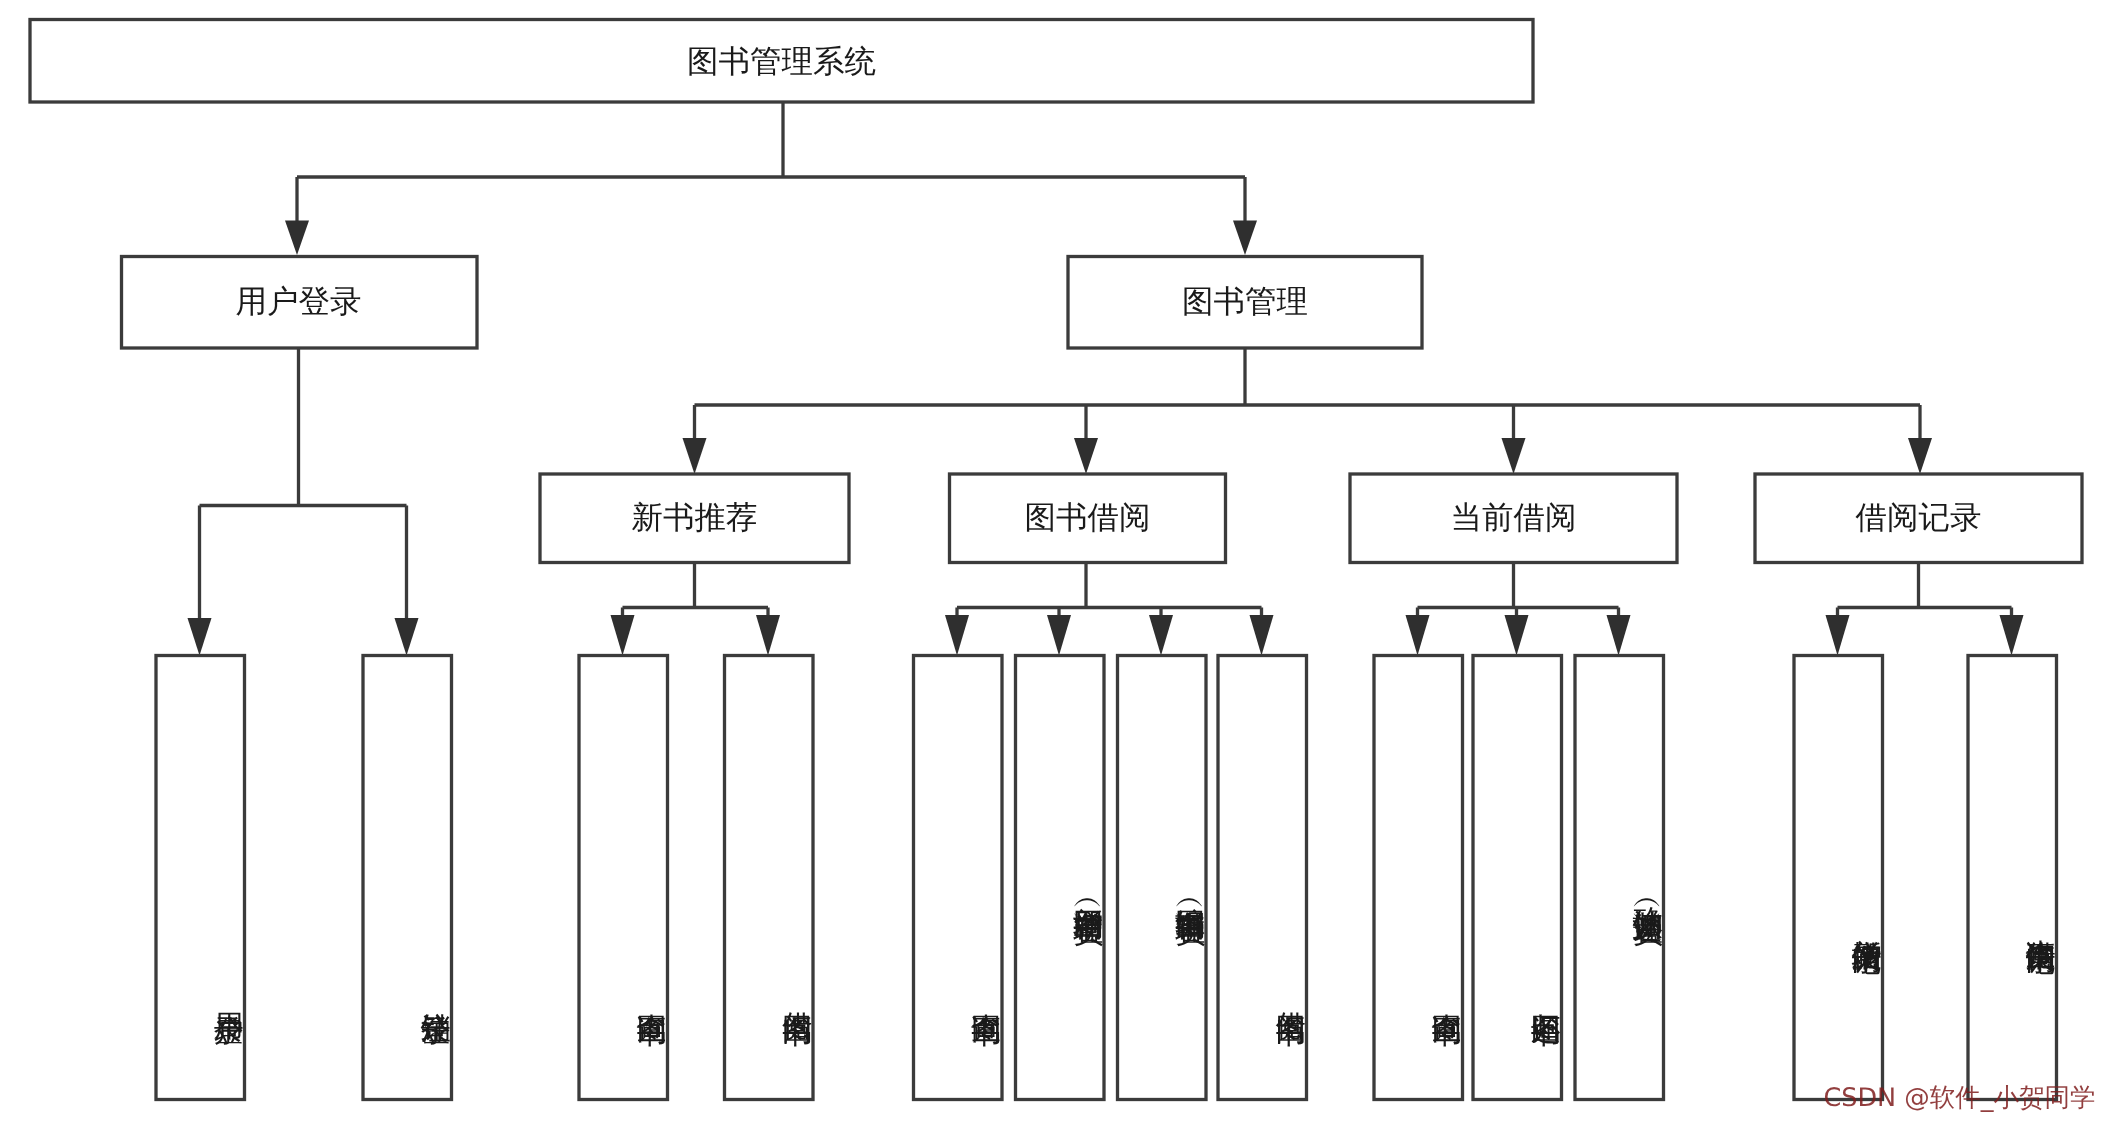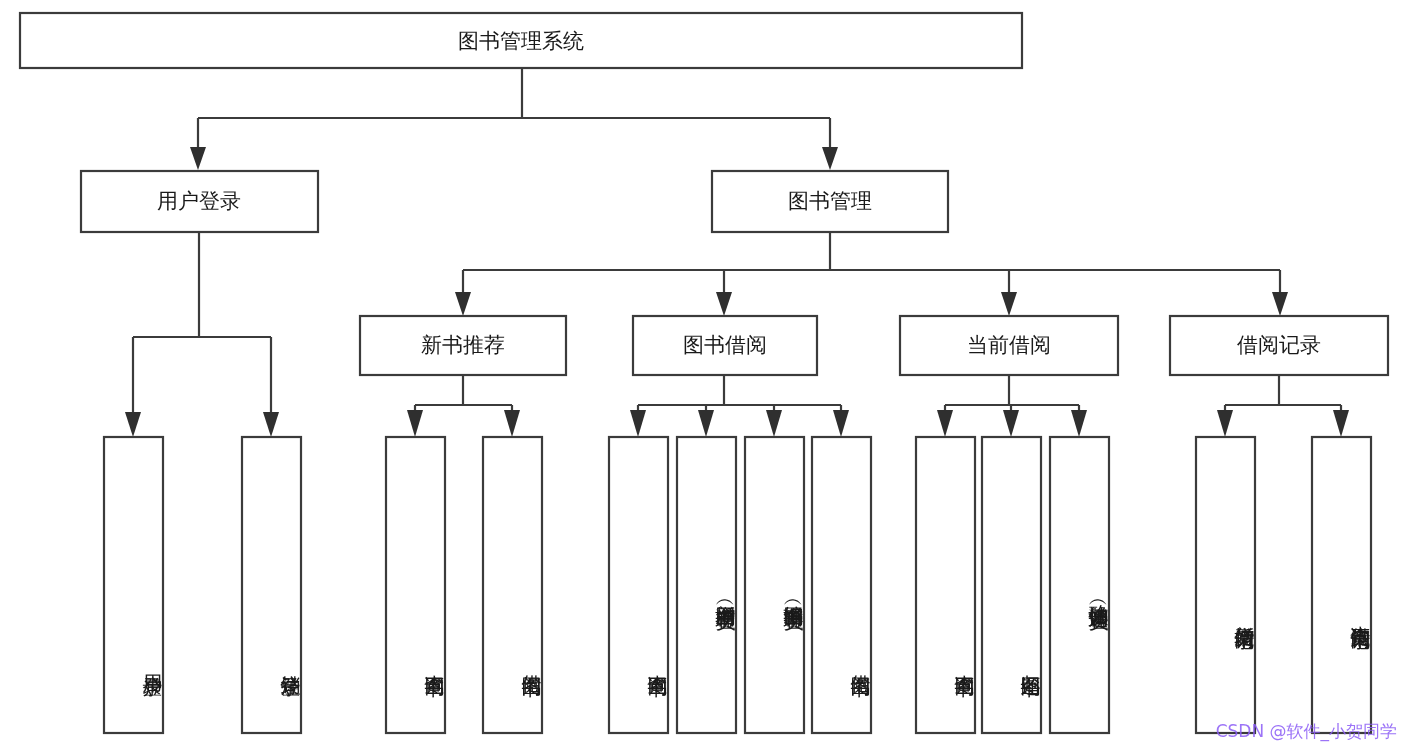--- a/index.html
+++ b/index.html
@@ -60,21 +60,21 @@
     justify-content: center;
     white-space: nowrap;
     pointer-events: none;
   }
   .watermark {
     position: absolute;
     right: 8px;
     bottom: 4px;
     font-family: "DejaVu Sans", "Liberation Sans", sans-serif;
     font-size: 17px;
-    color: #8b5cf6;
+    color: #7f1d1d;
     opacity: 0.85;
     white-space: nowrap;
   }
 </style>
 </head>
 <body>
 
 <div id="canvas">
 
   <svg class="diagram" viewBox="0 0 1405 747">

